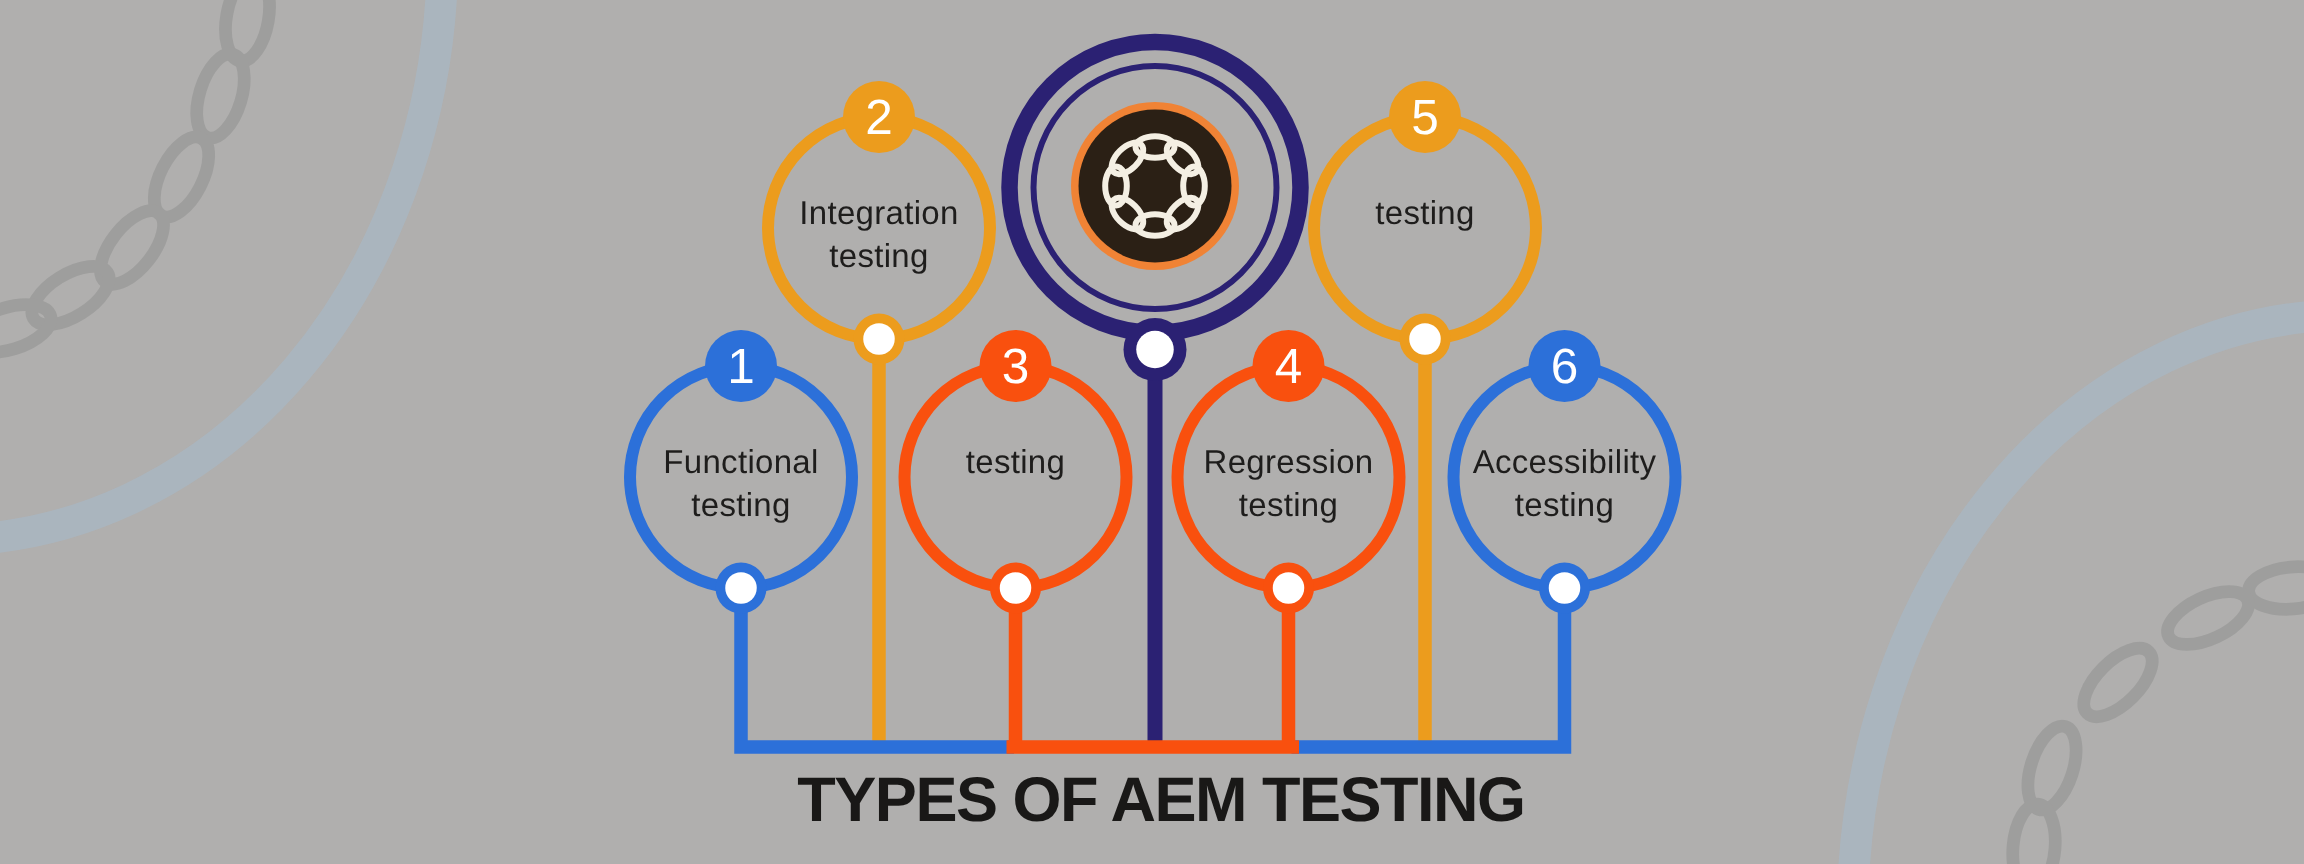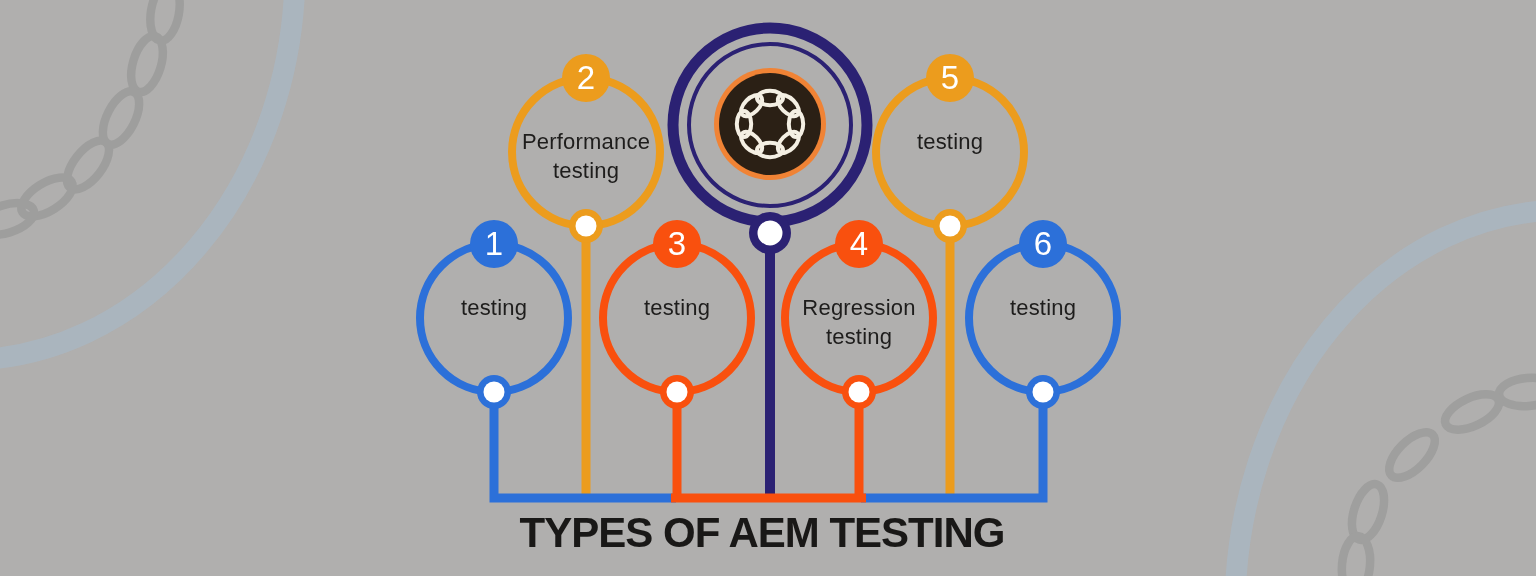--- a/index.html
+++ b/index.html
@@ -10,21 +10,21 @@
   .art{position:absolute;left:0;top:0;}
   .num{
     position:absolute;width:48px;height:48px;line-height:48px;
     text-align:center;color:#ffffff;font-size:33px;font-weight:400;
   }
   .label{
     position:absolute;width:180px;text-align:center;color:#1e1d1c;
     font-size:22px;line-height:29px;font-weight:400;letter-spacing:.2px;
   }
   .title{
-    position:absolute;left:4px;top:509px;width:1516px;text-align:center;
+    position:absolute;left:16px;top:509px;width:1516px;text-align:center;
     font-size:42px;font-weight:700;letter-spacing:-1px;color:#191817;
   }
 </style>
 </head>
 <body>
 
 <div class="stage">
 
   <svg class="art" width="1536" height="576" viewBox="0 0 1536 576">
 
@@ -113,34 +113,36 @@
   </svg>
 
   <div class="num" style="left:470px;top:220px">1</div>
   <div class="num" style="left:562px;top:54px">2</div>
   <div class="num" style="left:653px;top:220px">3</div>
   <div class="num" style="left:835px;top:220px">4</div>
   <div class="num" style="left:926px;top:54px">5</div>
   <div class="num" style="left:1019px;top:220px">6</div>
 
   <div class="label" style="left:404px;top:293px">
+    <div>Functional</div>
     <div>testing</div>
   </div>
   <div class="label" style="left:496px;top:127px">
-    <div>Performance</div>
+    <div>Integration</div>
     <div>testing</div>
   </div>
   <div class="label" style="left:587px;top:293px">
     <div>testing</div>
   </div>
   <div class="label" style="left:769px;top:293px">
     <div>Regression</div>
     <div>testing</div>
   </div>
   <div class="label" style="left:860px;top:127px">
     <div>testing</div>
   </div>
   <div class="label" style="left:953px;top:293px">
+    <div>Accessibility</div>
     <div>testing</div>
   </div>
 
   <div class="title">TYPES OF AEM TESTING</div>
 </div>
 
 </body></html>

